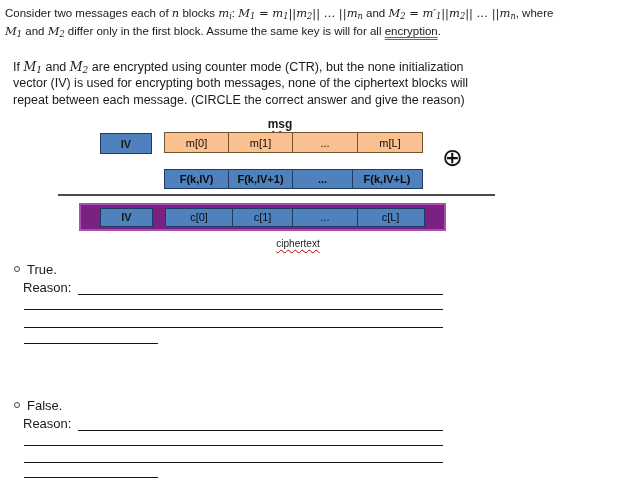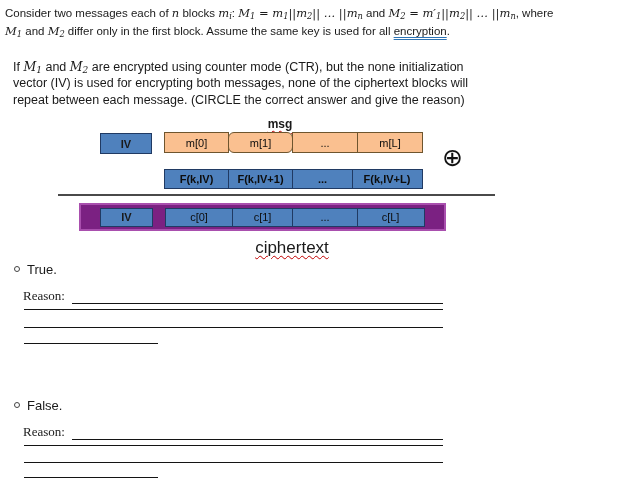--- a/index.html
+++ b/index.html
@@ -25,42 +25,42 @@
   .bluec + .bluec{margin-left:-1.5px;}
   .bold{font-weight:bold;}
   .ivbox{box-sizing:border-box;background:var(--blue);border:1.5px solid var(--navy_border);
          display:flex;align-items:center;justify-content:center;font-size:11px;font-weight:bold;}
   .purple-band{background:var(--purple);border:2px solid var(--purple_border);box-sizing:border-box;}
   .divider{border-top:2px solid var(--divider);height:0;}
   .xor{font-size:25px;line-height:20px;color:#111;font-family:"DejaVu Sans",sans-serif;}
   
   .opt-row{position:absolute;left:14px;top:0;font-size:13px;}
   .bullet{display:inline-block;width:4px;height:4px;border:1px solid #444;border-radius:50%;margin-right:7px;vertical-align:2px;background:#fff;}
-  .reason-row{position:absolute;left:23px;top:26px;width:420px;display:flex;font-size:13px;font-family:Liberation Serif, serif;}
+  .reason-row{position:absolute;left:23px;top:18px;width:420px;display:flex;font-size:13px;}
   .reason-row .lbl{margin-right:7px;}
   .rline{flex:1;border-bottom:1.5px solid #141414;}
   .bline{position:absolute;height:0;border-top:1.5px solid #141414;}
 </style>
 </head>
 <body>
 
 <div class="abs p1"><span>Consider two messages each of </span><span class="seg-math">n</span><span> blocks </span><span class="seg-math">m</span><span class="seg-msub">i</span><span>: </span><span class="seg-math">M</span><span class="seg-msub">1</span><span class="seg-math"> = </span><span class="seg-math">m</span><span class="seg-msub">1</span><span class="seg-math">||</span><span class="seg-math">m</span><span class="seg-msub">2</span><span class="seg-math">|| … ||</span><span class="seg-math">m</span><span class="seg-msub">n</span><span> and </span><span class="seg-math">M</span><span class="seg-msub">2</span><span class="seg-math"> = </span><span class="seg-math">m′</span><span class="seg-msub">1</span><span class="seg-math">||</span><span class="seg-math">m</span><span class="seg-msub">2</span><span class="seg-math">|| … ||</span><span class="seg-math">m</span><span class="seg-msub">n</span><span>, where</span></div>
-<div class="abs p1" style="top:22px"><span class="seg-math">M</span><span class="seg-msub">1</span><span> and </span><span class="seg-math">M</span><span class="seg-msub">2</span><span> differ only in the first block. Assume the same key is used for all </span><span class="seg-grammar">encryption</span><span>.</span></div>
+<div class="abs p1" style="top:22px"><span class="seg-math">M</span><span class="seg-msub">1</span><span> and </span><span class="seg-math">M</span><span class="seg-msub">2</span><span> differ only in the first block. Assume the same key is will for all </span><span class="seg-grammar">encryption</span><span>.</span></div>
 
 <div class="abs p2"><span>If </span><span class="seg-math">M</span><span class="seg-msub">1</span><span> and </span><span class="seg-math">M</span><span class="seg-msub">2</span><span> are encrypted using counter mode (CTR), but the none initialization</span></div>
 <div class="abs p2" style="top:75px"><span>vector (IV) is used for encrypting both messages, none of the ciphertext blocks will</span></div>
 <div class="abs p2" style="top:92px"><span>repeat between each message. (CIRCLE the correct answer and give the reason)</span></div>
 
 <div class="abs diag-label wavy-red" style="left:248px;top:111px;width:64px;font-weight:600;">msg</div>
 
 <div class="abs ivbox" style="left:100px;top:133px;width:52px;height:21px;">IV</div>
 
 <div class="abs row" style="left:164px;top:132px;height:21px;justify-content:space-between;">
   <span class="cell peach" style="width:65px;">m[0]</span>
-  <span class="cell peach" style="width:65px;border-radius:6px;">m[1]</span>
+  <span class="cell peach" style="width:65px;">m[1]</span>
   <span class="cell peach" style="width:66px;">...</span>
   <span class="cell peach" style="width:66px;">m[L]</span>
 </div>
 
 <div class="abs row" style="left:164px;top:169px;height:20px;">
   <span class="cell bluec bold" style="width:65px;text-align:right;">F(k,IV)</span>
   <span class="cell bluec bold" style="width:66px;">F(k,IV+1)</span>
   <span class="cell bluec bold" style="width:61px;">...</span>
   <span class="cell bluec bold" style="width:71px;">F(k,IV+L)</span>
 </div>
@@ -72,21 +72,21 @@
 <div class="abs purple-band" style="left:79px;top:203px;width:367px;height:28px;">
   <div class="ivbox" style="position:absolute;left:19px;top:2.5px;width:53px;height:19px;">IV</div>
   <div class="row" style="position:absolute;left:84px;top:2.5px;height:19px;text-align:right;">
     <span class="cell bluec" style="width:68px;">c[0]</span>
     <span class="cell bluec" style="width:62px;">c[1]</span>
     <span class="cell bluec" style="width:66px;">...</span>
     <span class="cell bluec" style="width:68px;">c[L]</span>
   </div>
 </div>
 
-<div class="abs diag-label wavy-red" style="left:252px;top:232px;width:80px;font-size:17px;">ciphertext</div>
+<div class="abs diag-label wavy-red" style="left:258px;top:232px;width:80px;font-size:10px;">ciphertext</div>
 
 <div class="abs" style="left:0;top:262px;width:638px;height:90px;">
   <div class="opt-row">
     <span class="bullet"></span><span>True.</span>
   </div>
   <div class="reason-row">
     <span class="lbl">Reason:</span>
     <span class="rline"></span>
   </div>
   <div class="bline" style="left:24px;top:47px;width:419px;"></div>

